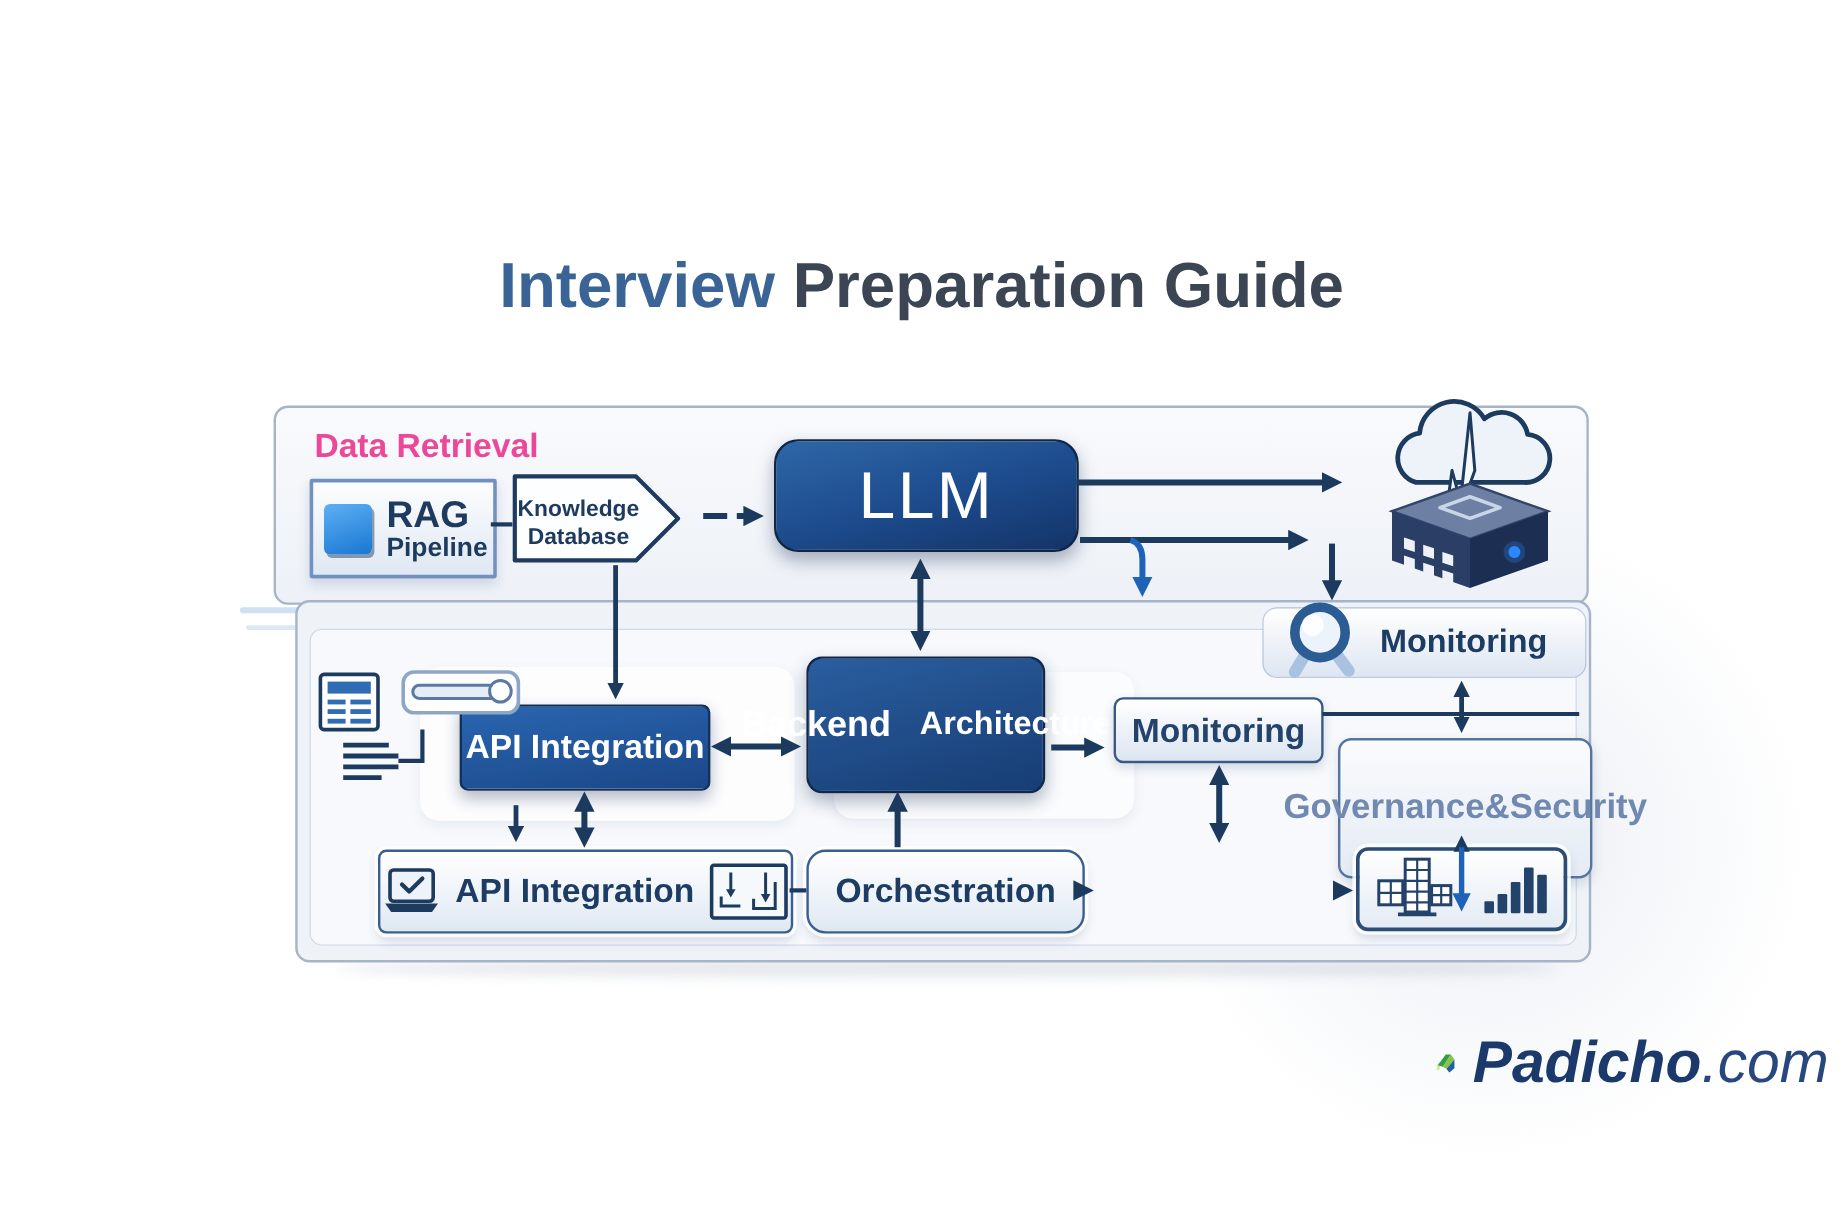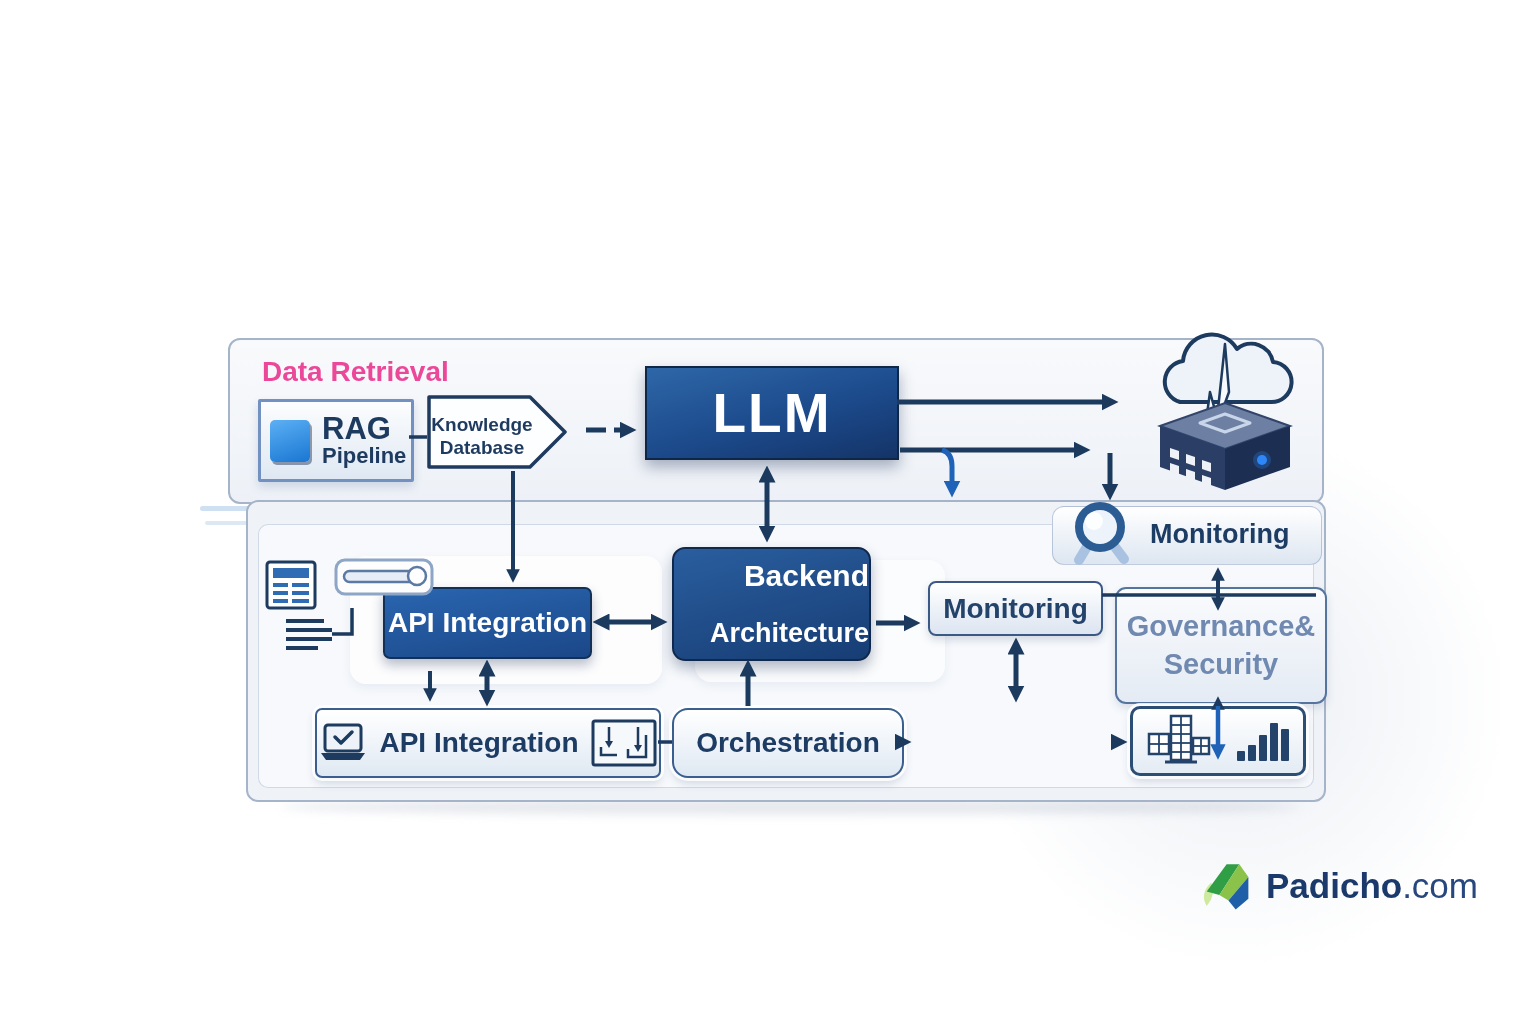--- a/index.html
+++ b/index.html
@@ -45,81 +45,84 @@
   .rag-cube{width:40px;height:42px;margin-left:9px;border-radius:5px;
     background:linear-gradient(160deg,#5cb0f4,#1976d2);box-shadow:2px 3px 0 rgba(20,45,85,.45);}
   .rag-text{margin-left:12px;line-height:1.02;color:#1d3a5f;}
   .rag-text .l1{font-size:31px;font-weight:800;display:block;}
   .rag-text .l2{font-size:22px;font-weight:700;display:block;text-align:center;}
 
   .kd-wrap{left:426px;top:394px;width:142px;height:76px;z-index:4;}
   .kd-text{left:432px;top:404px;width:100px;height:56px;z-index:5;display:flex;flex-direction:column;
     align-items:center;justify-content:flex-end;font-size:19px;font-weight:800;color:#1e3a5f;line-height:1.2;}
 
-  .llm-box{left:645px;top:366px;width:250px;height:90px;border-radius:0;z-index:4;
+  .llm-box{left:645px;top:366px;width:250px;height:90px;border-radius:20px;z-index:4;
     background:linear-gradient(165deg,#2e67a8 0%,#1c4a8b 55%,#143468 100%);
     border:2px solid #0e2747;box-shadow:0 7px 14px rgba(20,40,80,.35);
-    display:flex;align-items:center;justify-content:center;color:#fff;font-size:55px;font-weight:700;letter-spacing:2px;}
+    display:flex;align-items:center;justify-content:center;color:#fff;font-size:55px;font-weight:400;letter-spacing:2px;}
 
   .mon-top-label{left:1150px;top:519px;font-size:27px;font-weight:800;color:#1d3c64;z-index:5;}
 
   .api-box{left:383px;top:587px;width:205px;height:68px;border-radius:7px;z-index:4;
     background:linear-gradient(170deg,#2a66b0,#1b4788);border:2px solid #123159;
     box-shadow:0 6px 12px rgba(20,40,80,.3);display:flex;align-items:center;justify-content:center;
     color:#fff;font-size:28px;font-weight:700;}
 
   .backend-box{left:672px;top:547px;width:195px;height:110px;border-radius:13px;z-index:4;
     background:linear-gradient(165deg,#2a5e9f,#173d74);border:2px solid #10284c;
-    box-shadow:0 7px 14px rgba(20,40,80,.32);display:flex;flex-direction:column;align-items:flex-end;
+    box-shadow:0 7px 14px rgba(20,40,80,.32);display:flex;align-items:center;
     justify-content:center;color:#fff;line-height:1.15;gap:24px;}
   .backend-box .l1{font-size:30px;font-weight:800;}
   .backend-box .l2{font-size:27px;font-weight:600;}
 
   .box-light{border:2px solid #3a5a85;border-radius:8px;background:linear-gradient(180deg,#ffffff,#dce5f1);
     color:#24436b;display:flex;align-items:center;justify-content:center;font-weight:800;z-index:4;
     box-shadow:0 4px 9px rgba(40,65,110,.18);}
   .mon-box{left:928px;top:581px;width:171px;height:51px;font-size:28px;}
 
-  .gov-box{left:1115px;top:587px;width:208px;height:113px;border:2.5px solid #55759f;border-radius:11px;
-    background:linear-gradient(180deg,#fafbfd,#e4ebf4);z-index:3;display:flex;flex-direction:column;
+  .gov-box{left:1115px;top:615px;width:208px;height:113px;border:2.5px solid #55759f;border-radius:11px;
+    background:linear-gradient(180deg,#fafbfd,#e4ebf4);z-index:3;display:flex;flex-direction:row;
     align-items:center;justify-content:center;color:var(--gov,#7089b0);font-size:29px;font-weight:800;
     line-height:1.3;box-shadow:0 4px 9px rgba(40,65,110,.15);text-align:center;}
 
   .row-box{top:708px;height:66px;border:2.5px solid #3a5f8f;border-radius:7px;z-index:4;
     background:linear-gradient(180deg,#ffffff 0%,#eef3f9 55%,#dfe8f2 100%);color:#1d3c64;
     display:flex;align-items:center;justify-content:center;font-size:28px;font-weight:800;
     box-shadow:0 0 0 3px rgba(255,255,255,.85), 0 5px 10px rgba(40,65,110,.2);}
   .api-bottom{left:315px;width:342px;gap:12px;}
   .orch{left:672px;width:228px;border-radius:16px;}
   .scal{left:912px;width:204px;}
   .icons-box{left:1130px;top:706px;width:176px;height:70px;border:3px solid #2c4d74;border-radius:10px;z-index:4;
     background:linear-gradient(180deg,#ffffff,#e3ebf4);display:flex;align-items:center;
     justify-content:space-between;padding:0 12px;box-sizing:border-box;
     box-shadow:0 0 0 3px rgba(255,255,255,.85), 0 5px 10px rgba(40,65,110,.2);}
 
   
   .brand{left:1194px;top:856px;width:330px;height:60px;display:flex;align-items:center;z-index:4;}
-  .brand-text{margin-left:14px;font-size:35px;color:#1b3a6b;}
+  .brand-text{margin-left:14px;font-size:49px;color:#1b3a6b;font-style:italic;}
   .brand-text .b{font-weight:800;}
   .brand-text .s{font-weight:400;color:#27477e;}
 
   svg{display:block;}
   .icon-svg{z-index:5;}
   #arrows{z-index:6;pointer-events:none;}
 </style>
 </head>
 <body>
 
 <div id="canvas">
 
   <div class="abs watermark"></div>
   <div class="abs streak1"></div>
   <div class="abs streak2"></div>
   <div class="abs floor-shadow"></div>
 
+  <div class="abs subtitle">
+    <span class="acc">Interview</span><span class="rest"> Preparation Guide</span>
+  </div>
 
   <div class="abs panel1"></div>
   <div class="abs panel2"></div>
   <div class="abs inner-panel"></div>
   <div class="abs mon-band"></div>
   <div class="abs glow" style="left:350px;top:556px;width:312px;height:128px;"></div>
   <div class="abs glow" style="left:695px;top:560px;width:250px;height:122px;background:rgba(255,255,255,.45);"></div>
 
   <div class="abs section-label">Data Retrieval</div>
 

